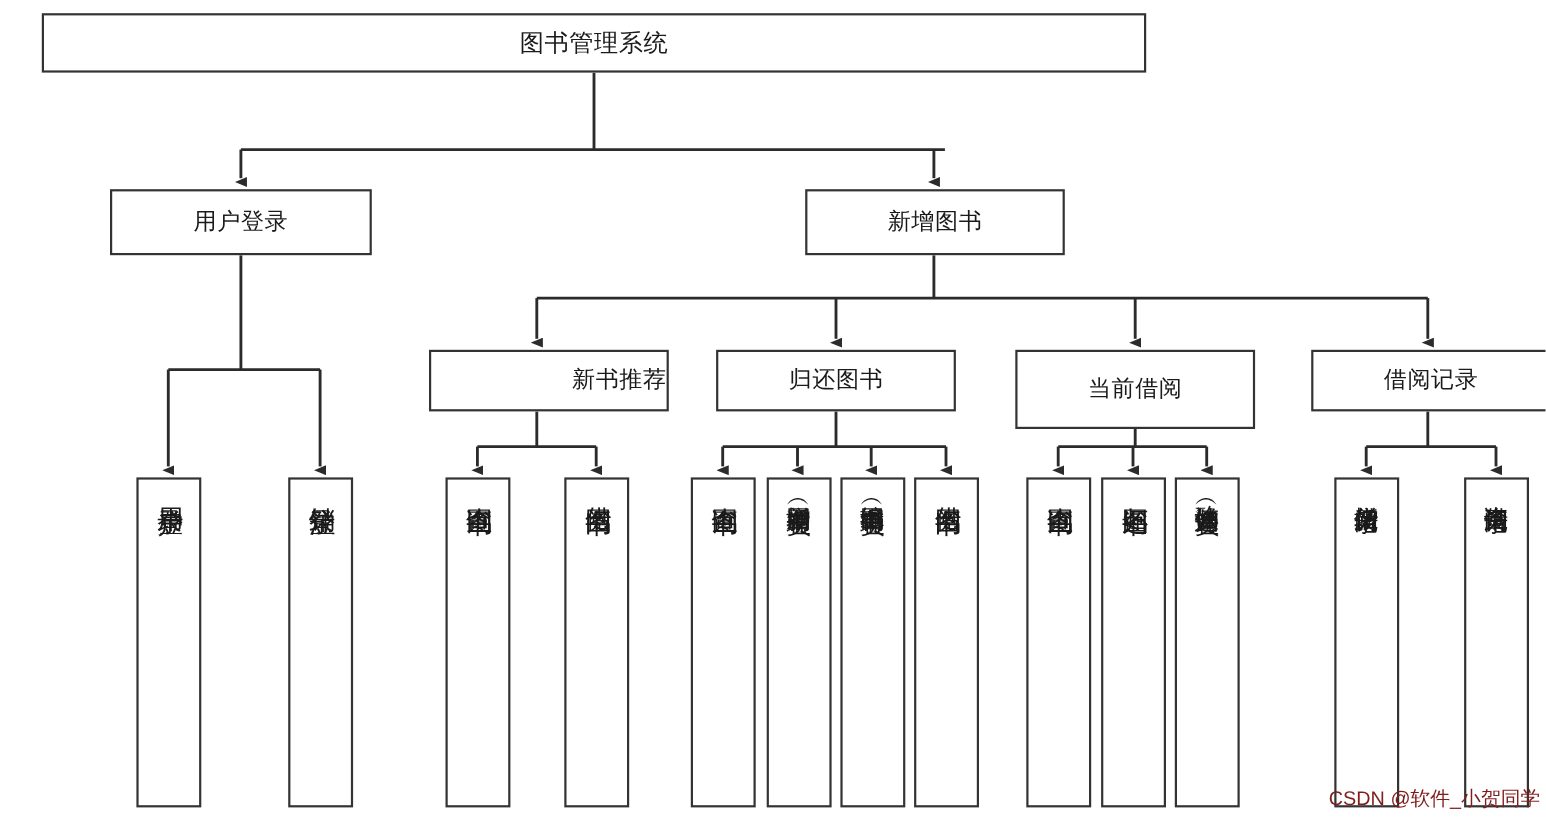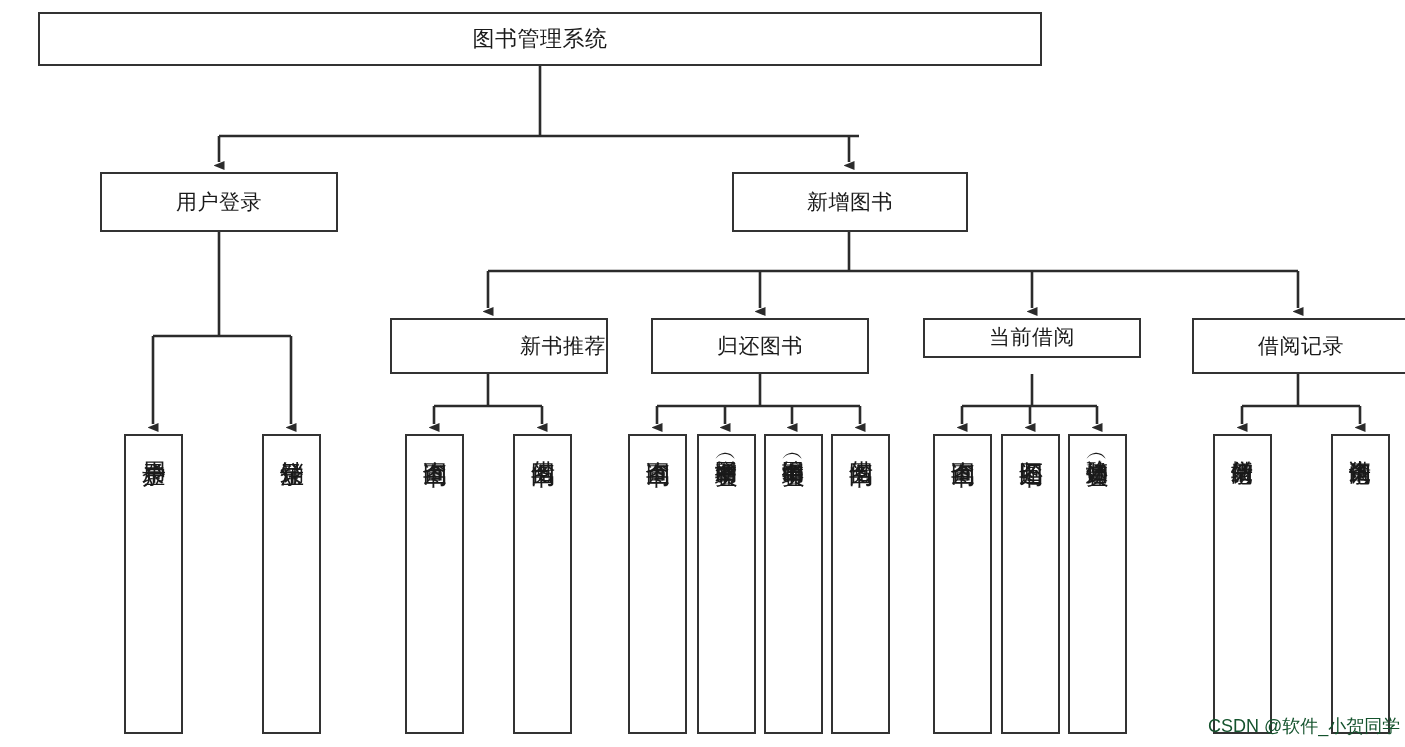--- a/index.html
+++ b/index.html
@@ -59,21 +59,21 @@
   }
   .node-vertical.tight .node-label {
     font-size: 22px;
     line-height: 1.05;
   }
   #watermark {
     position: absolute;
     left: 1188px;
     top: 714px;
     font-size: 18px;
-    color: #14532d;
+    color: #7f1d1d;
     white-space: nowrap;
     pointer-events: none;
   }
 </style>
 </head>
 <body>
 
 <div id="diagram-root">
 
   <svg id="edge-layer" viewBox="0 0 1405 747" xmlns="http://www.w3.org/2000/svg">
@@ -136,21 +136,21 @@
   <div class="node node-horizontal" style="left:712px; top:172px; width:236px; height:60px;">
     <span class="node-label">新增图书</span>
   </div>
 
   <div class="node node-horizontal" style="left:370px; top:318px; width:218px; height:56px;justify-content:flex-end;">
     <span class="node-label">新书推荐</span>
   </div>
   <div class="node node-horizontal" style="left:631px; top:318px; width:218px; height:56px;">
     <span class="node-label">归还图书</span>
   </div>
-  <div class="node node-horizontal" style="left:903px; top:318px; width:218px; height:40px;font-family:Liberation Serif, serif;">
+  <div class="node node-horizontal" style="left:903px; top:318px; width:218px; height:72px;">
     <span class="node-label">当前借阅</span>
   </div>
   <div class="node node-horizontal" style="left:1172px; top:318px; width:218px; height:56px;justify-content:center;">
     <span class="node-label">借阅记录</span>
   </div>
 
   <div class="node node-vertical" style="left:104px; top:434px; width:59px; height:300px;">
     <span class="node-label">用户登录</span>
   </div>
   <div class="node node-vertical" style="left:242px; top:434px; width:59px; height:300px;">

